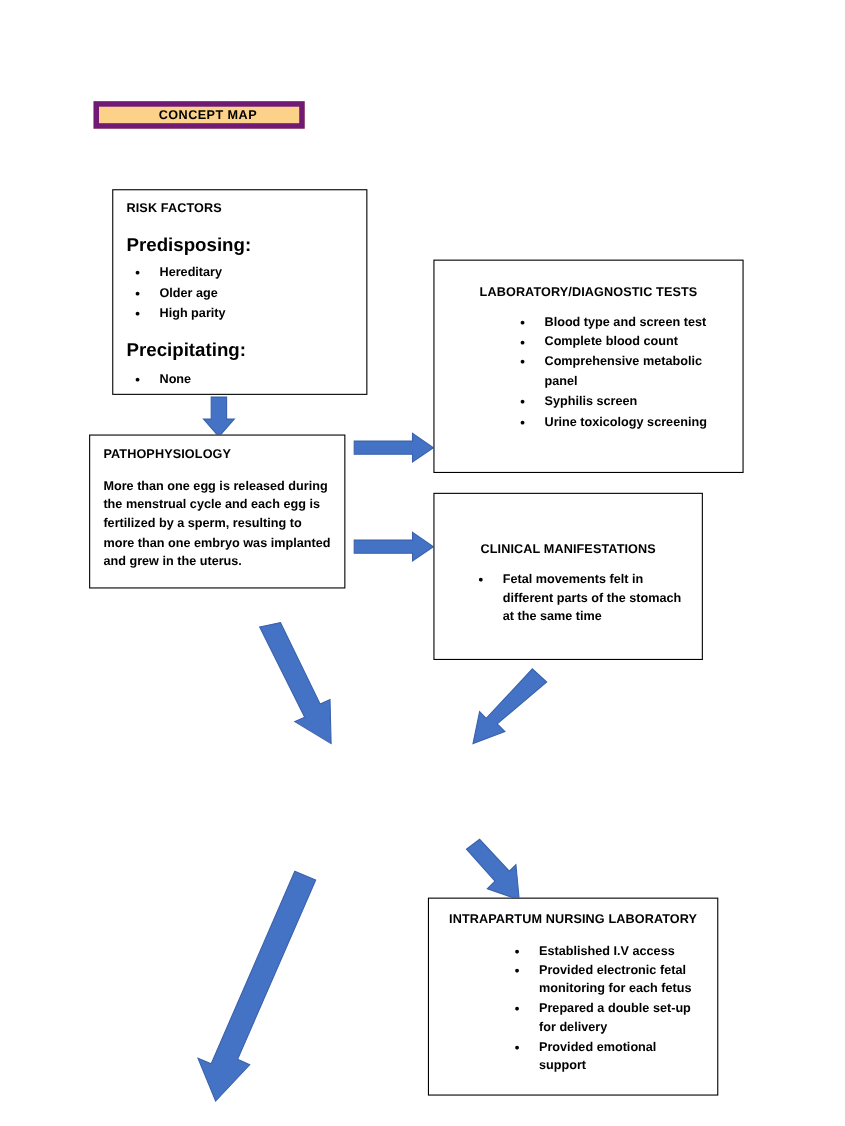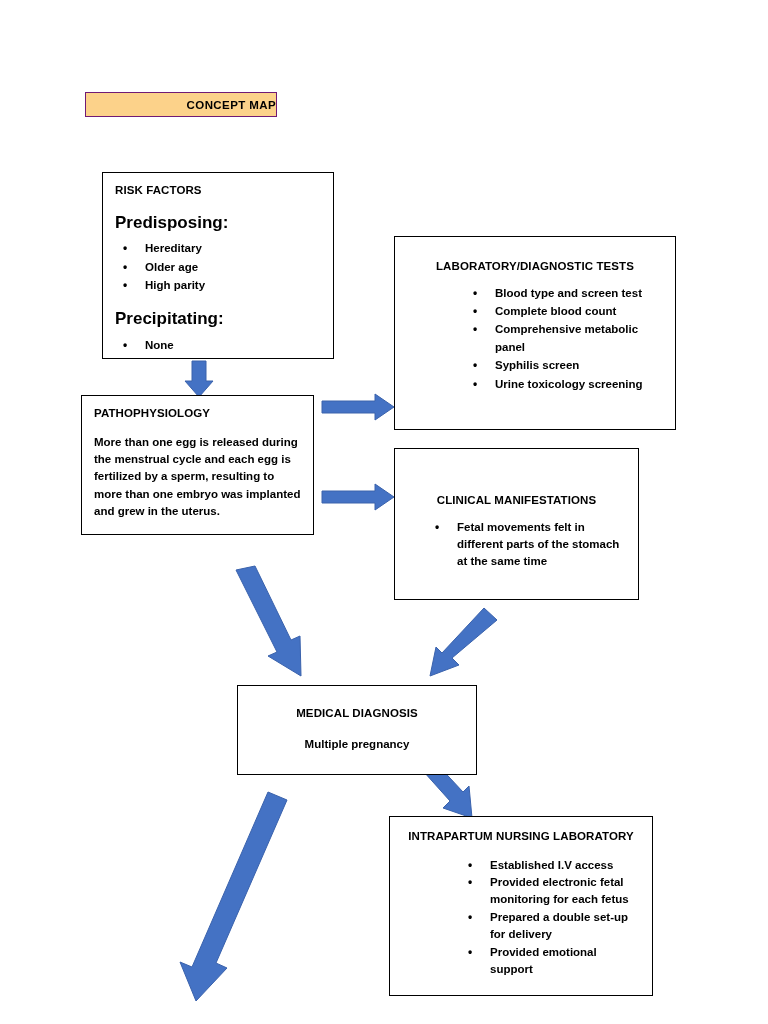--- a/index.html
+++ b/index.html
@@ -30,24 +30,24 @@
   .node {
     position: absolute;
     box-sizing: border-box;
     background: #ffffff;
     border: 1.6px solid #000000;
     padding: 10px 12px;
   }
   .banner {
     position: absolute;
     box-sizing: border-box;
-    border: 1px solid #701a75;
+    border: 5px solid #701a75;
     display: flex;
     align-items: center;
-    justify-content: flex-end;
+    justify-content: center;
     padding-left: 16px;
   }
   .banner-label {
     font-size: 11.5px;
     font-weight: bold;
     letter-spacing: 0.4px;
   }
   .node-title {
     font-size: 11.5px;
     font-weight: bold;
@@ -175,24 +175,20 @@
     </ul>
   </div>
 
   <div class="node" style="left:394px; top:448px; width:245px; height:152px; padding-top:44px;">
     <div class="node-title center">CLINICAL MANIFESTATIONS</div>
     <ul class="bullets" style="margin-left:24px; margin-top:10px;">
       <li>Fetal movements felt in different parts of the stomach at the same time</li>
     </ul>
   </div>
 
-  <div class="node" style="left:237px; top:685px; width:240px; height:90px; padding-top:20px;">
-    <div class="node-title center">MEDICAL DIAGNOSIS</div>
-    <div class="center-line">Multiple pregnancy</div>
-  </div>
 
   <div class="node" style="left:389px; top:816px; width:264px; height:180px; padding-top:12px;">
     <div class="node-title center">INTRAPARTUM NURSING LABORATORY</div>
     <ul class="bullets tight" style="margin-left:62px; margin-top:12px;">
       <li>Established I.V access</li>
       <li>Provided electronic fetal monitoring for each fetus</li>
       <li>Prepared a double set-up for delivery</li>
       <li>Provided emotional support</li>
     </ul>
   </div>

